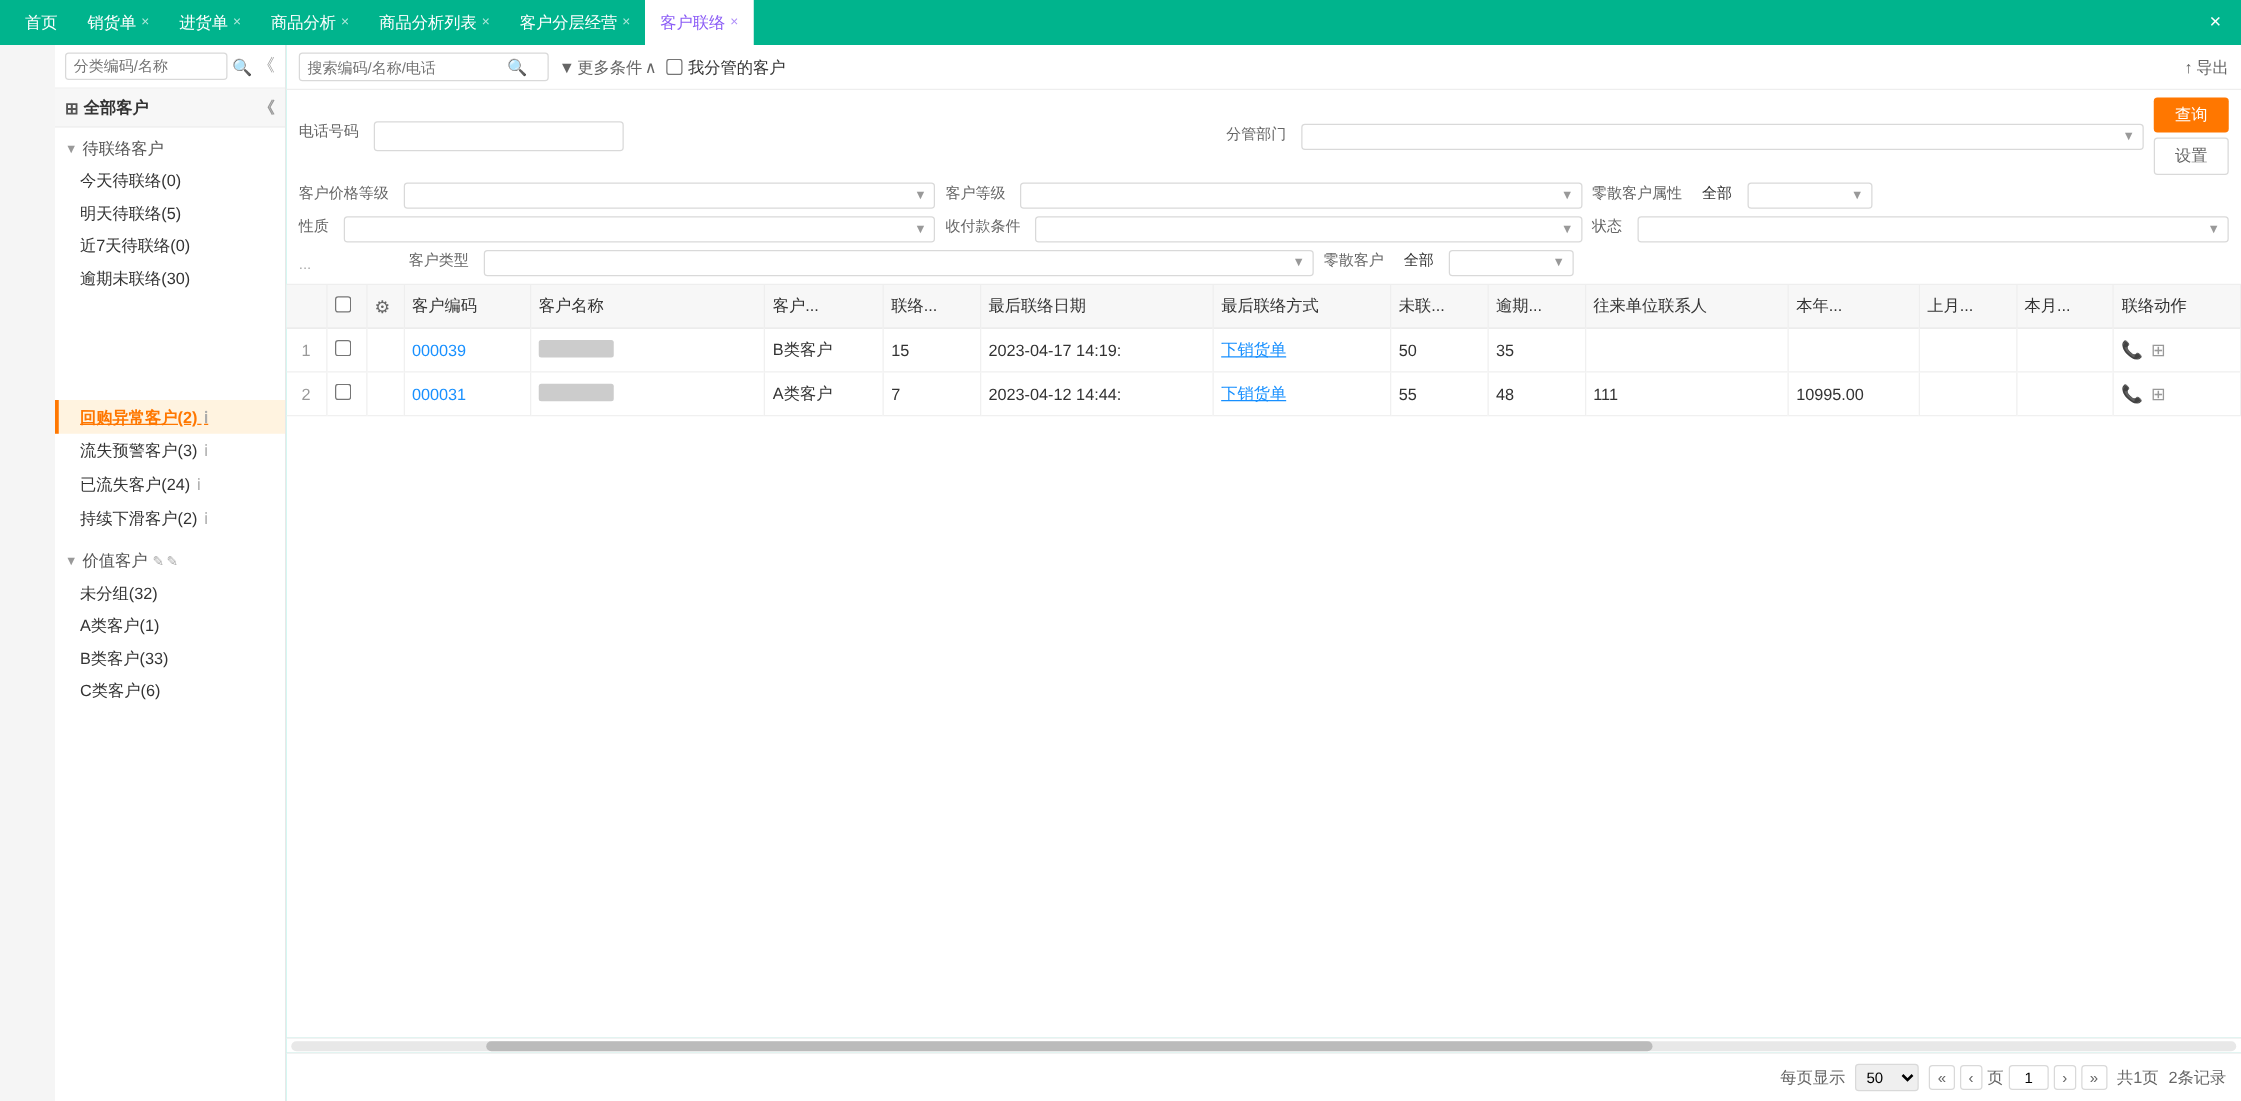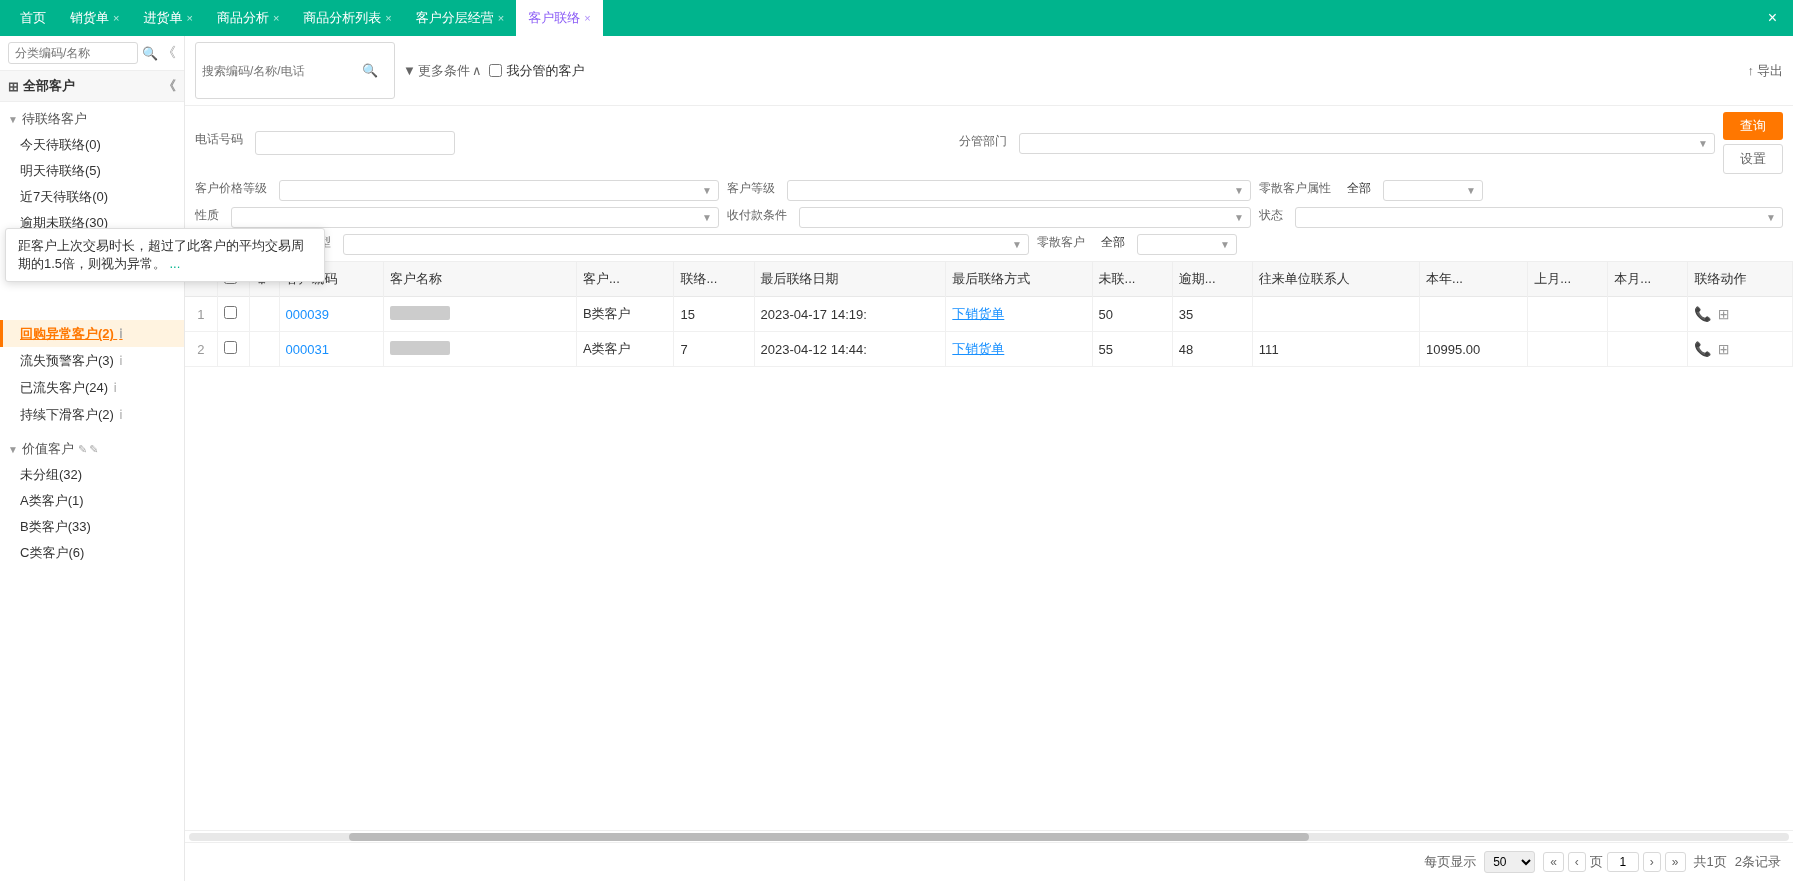--- a/index.html
+++ b/index.html
@@ -39,20 +39,21 @@
       font-size: 16px;
       cursor: pointer;
       padding: 0 8px;
     }
 
     
     .main-layout {
       display: flex;
       height: calc(881px - 36px);
       background: #5eead4;
+      margin-left: 44px;
     }
 
     
     .sidebar {
       width: 185px;
       background: #fff;
       border-right: 1px solid #e8e8e8;
       display: flex;
       flex-direction: column;
       overflow-y: auto;
@@ -155,21 +156,21 @@
       padding: 6px 10px;
       display: flex;
       align-items: center;
       gap: 8px;
     }
     .filter-bar .search-input-wrap {
       display: flex;
       align-items: center;
       border: 1px solid #d9d9d9;
       border-radius: 3px;
-      padding: 20px 6px;
+      padding: 3px 6px;
       width: 200px;
     }
     .filter-bar .search-input-wrap input {
       border: none;
       outline: none;
       font-size: 12px;
       width: 160px;
     }
     .filter-bar .search-icon { color: #999; cursor: pointer; }
     .filter-btn {
@@ -450,24 +451,20 @@
         <span>明天待联络(5)</span>
       </div>
       <div class="sidebar-item">
         <span>近7天待联络(0)</span>
       </div>
       <div class="sidebar-item">
         <span>逾期未联络(30)</span>
       </div>
     </div>
 
-    <div class="tooltip-box">
-      <span>距客户上次交易时长，超过了此客户的平均交易周期的1.5倍，则视为异常。</span>
-      <span style="color:#00b48d; cursor:pointer;">...</span>
-    </div>
 
     <div class="sidebar-item active" style="margin-top: 80px; text-decoration: underline;">
       <span>回购异常客户(2)</span>
       <span style="color:#aaa; margin-left:2px;">ℹ</span>
     </div>
     <div class="sidebar-item">
       <span>流失预警客户(3)</span>
       <span style="color:#aaa; margin-left:2px;">ℹ</span>
     </div>
     <div class="sidebar-item">

